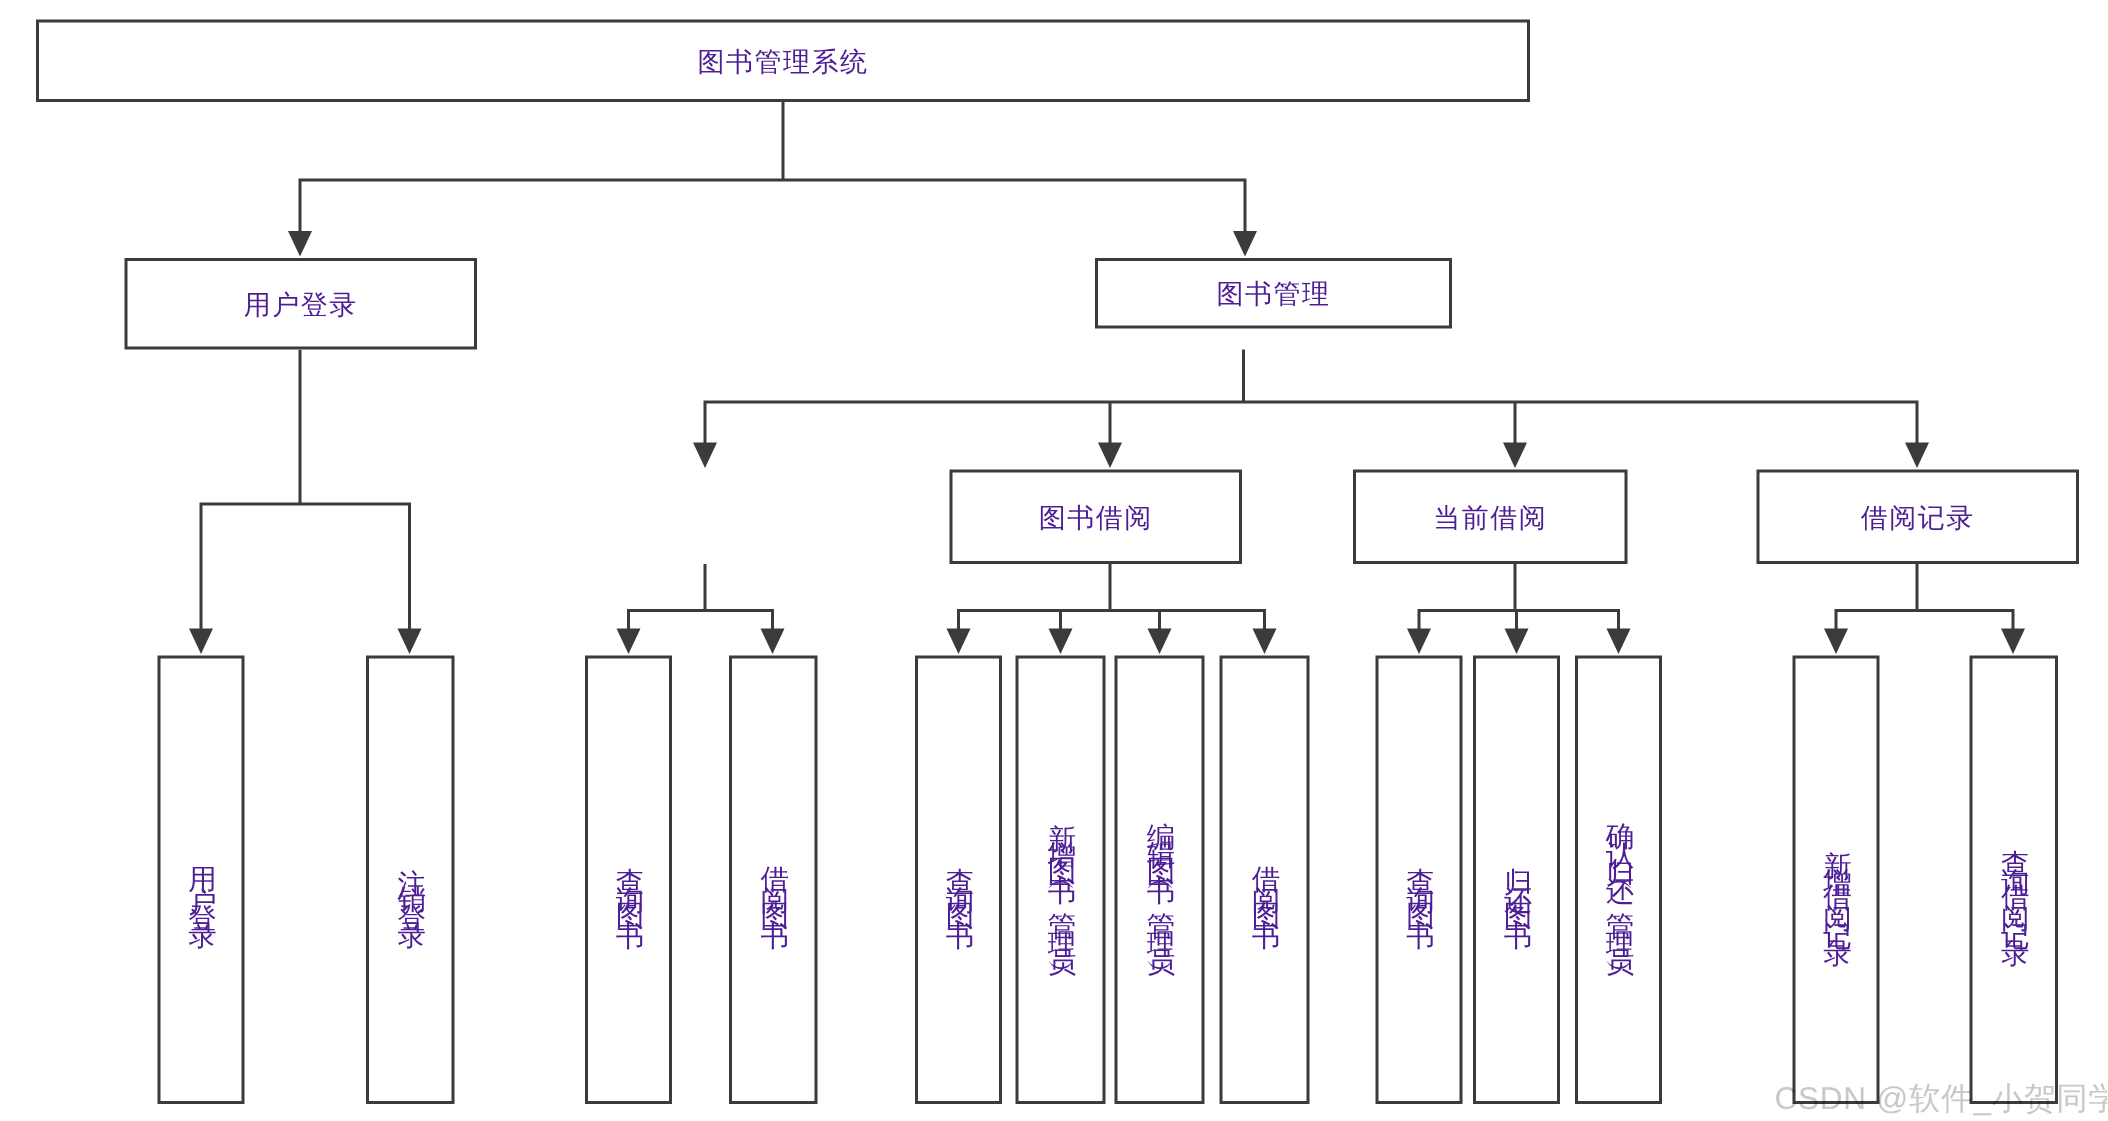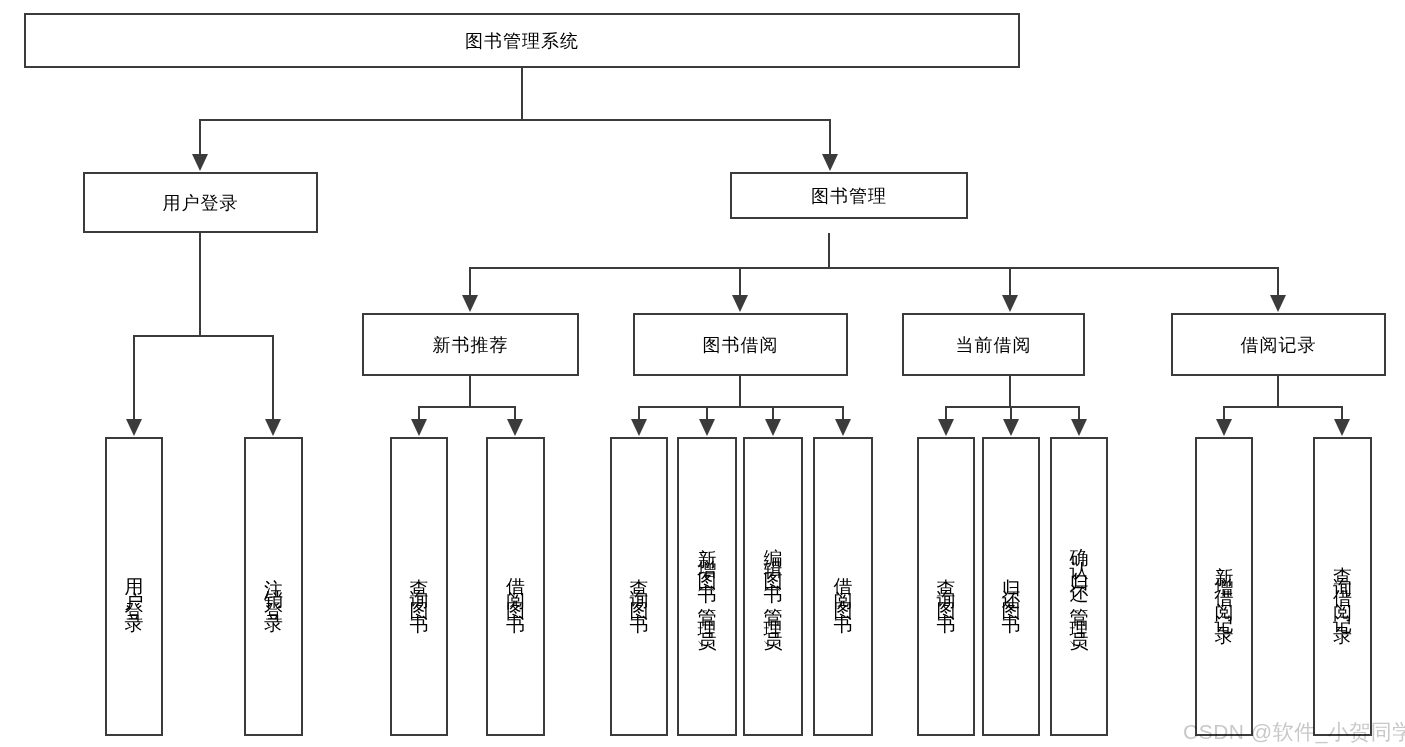--- a/index.html
+++ b/index.html
@@ -11,21 +11,21 @@
     overflow:hidden;
   }
   .node{
     position:absolute;
     box-sizing:border-box;
     border:2px solid #3b3b3b;
     background:#ffffff;
     display:flex;
     align-items:center;
     justify-content:center;
-    color:#000000;
+    color:#4c1d95;
     font-size:18px;
     letter-spacing:1px;
   }
   .leaf{
     font-size:19px;
   }
   .leaf .vtext{
     writing-mode:vertical-rl;
     text-orientation:mixed;
     letter-spacing:12px;
@@ -95,25 +95,22 @@
     </div>
 
   <div class="node" style="left:83px;top:172px;width:235px;height:61px;">
       <span>用户登录</span>
     </div>
 
   <div class="node" style="left:730px;top:172px;width:238px;height:47px;">
       <span>图书管理</span>
     </div>
 
-  <div class="node" style="left:362px;top:313px;width:217px;height:63px;">
-      <span>新书推荐</span>
-    </div>
 
-  <div class="node" style="left:633px;top:313px;width:215px;height:63px;">
+  <div class="node" style="left:633px;top:313px;width:195px;height:63px;">
       <span>图书借阅</span>
     </div>
 
   <div class="node" style="left:902px;top:313px;width:183px;height:63px;">
       <span>当前借阅</span>
     </div>
 
   <div class="node" style="left:1171px;top:313px;width:215px;height:63px;justify-content:center;">
       <span>借阅记录</span>
     </div>

